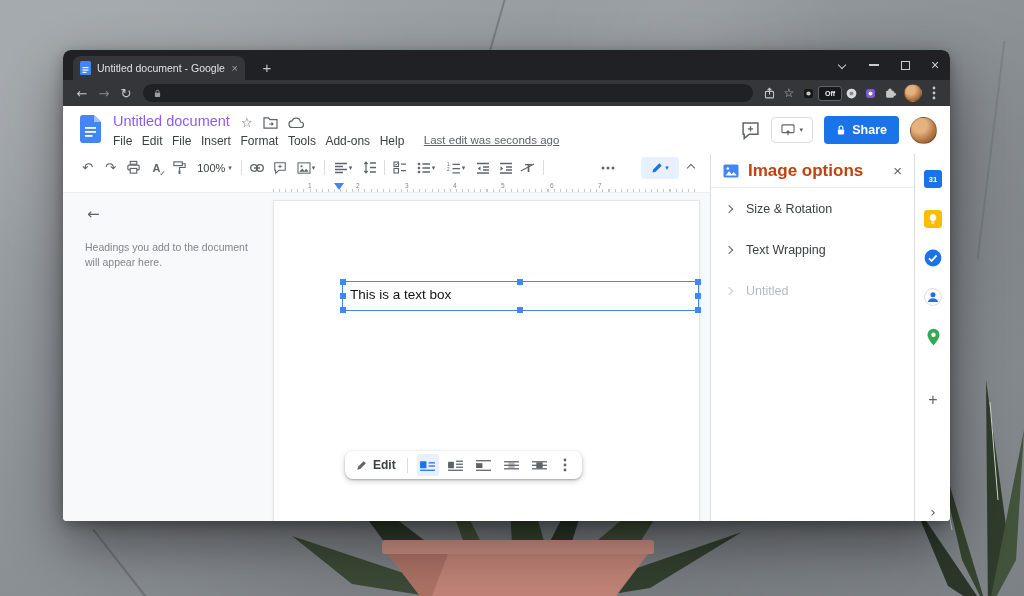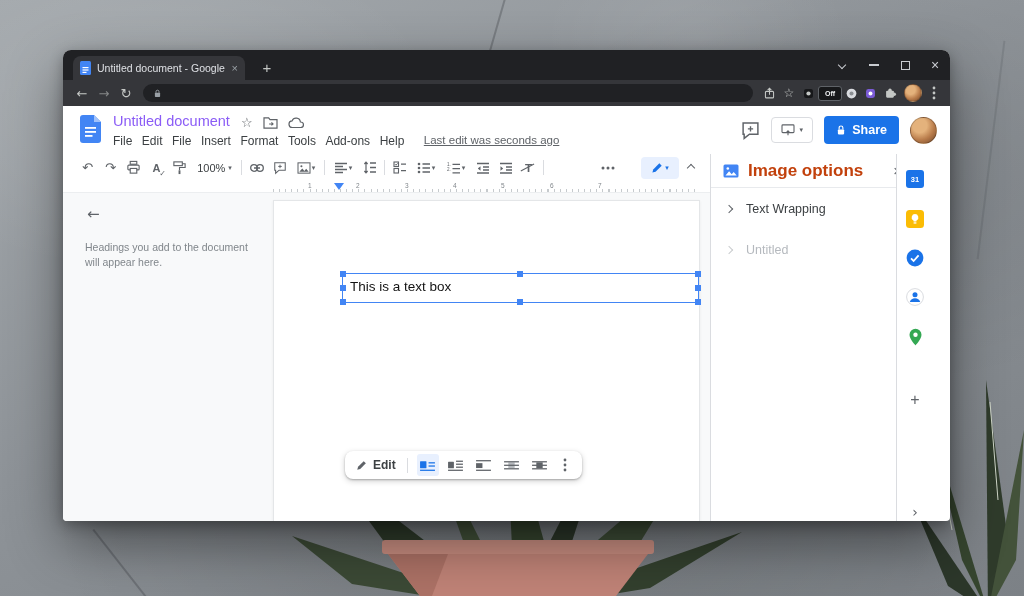--- a/index.html
+++ b/index.html
@@ -60,37 +60,37 @@
   .hruler{position:absolute;left:0;top:131px;width:647px;height:12px;background:#fff;border-bottom:1px solid #eceef0}
   .hruler .ticks{position:absolute;left:210px;top:8px;width:427px;height:3px;
     background:repeating-linear-gradient(90deg,#c6cacd 0 1px,transparent 1px 6.1px)}
   .rnum{position:absolute;top:1px;font-size:6.5px;color:#80868b}
   .vnum{position:absolute;left:3px;font-size:6.5px;color:#80868b}
 
   
   .canvas{position:absolute;left:0;top:143px;width:647px;height:328px;background:#f8f9fa}
   .pagewrap{position:absolute;left:210px;top:7px;width:427px;height:321px;background:#fff;border:1px solid #e4e6e8;border-bottom:none;box-shadow:0 1px 3px rgba(0,0,0,.06)}
   .hint{position:absolute;left:22px;top:47px;width:172px;font-size:10.5px;line-height:1.4;color:#80868b}
-  .textbox{position:absolute;left:68px;top:72px;width:357px;height:30px;border:1px solid #4285f4}
+  .textbox{position:absolute;left:68px;top:80px;width:357px;height:30px;border:1px solid #4285f4}
   .tb-text{position:absolute;left:7px;top:5px;font-size:13.5px;color:#131313;font-family:"Liberation Sans",sans-serif}
   .handle{position:absolute;width:6px;height:6px;background:#4285f4}
   .ctxbar{position:absolute;left:282px;top:258px;height:28px;background:#fff;border-radius:8px;
     box-shadow:0 1px 2px rgba(0,0,0,.25),0 2px 6px rgba(0,0,0,.18);display:flex;align-items:center;padding:0 9px;gap:6px}
   .ctxbtn{width:22px;height:22px;display:flex;align-items:center;justify-content:center;border-radius:3px}
 
   
   .panel{position:absolute;left:647px;top:104px;width:204px;height:367px;background:#fff;border-left:1px solid #dadce0}
   .panel-hd{height:34px;display:flex;align-items:center;padding:0 12px;gap:9px;border-bottom:1px solid #e8eaed}
   .panel-title{flex:1;font-size:17px;color:#c2410c;font-weight:bold}
   .prow{height:41px;display:flex;align-items:center;padding:0 15px;gap:14px;font-size:12.5px;color:#3c4043}
   .prow.disabled{color:#b5b9be}
   .prow.disabled .chev{border-color:#c9ccce}
 
   
-  .appbar{position:absolute;left:833px;top:104px;width:36px;height:367px;background:#fff;border-left:1px solid #dadce0}
+  .appbar{position:absolute;left:851px;top:104px;width:36px;height:367px;background:#fff;border-left:1px solid #dadce0}
   .appic{position:absolute;left:9px;width:18px;height:18px;display:flex;align-items:center;justify-content:center}
 
   .crack{position:absolute;background:rgba(62,67,71,.35);pointer-events:none}
 </style>
 </head>
 <body>
 
 <div class="screen">
 
   <div class="crack" style="left:497px;top:-8px;width:2px;height:62px;transform:rotate(16deg)"></div>
@@ -488,20 +488,24 @@
         <svg width="16" height="14" viewBox="0 0 16 14">
             <rect x="0.5" y="0.5" width="15" height="13" rx="1.5" fill="#4285f4"></rect>
             <circle cx="4.8" cy="4.5" r="1.3" fill="#fff"></circle>
             <path d="M2.5 11.5l3.6-4.2 2.6 3 2-2.4 3 3.6z" fill="#fff"></path>
           </svg>
         <span class="panel-title">Image options</span>
         <span style="font-size:15px;color:#5f6368">×</span>
       </div>
       <div class="prow">
         <span class="chev right"></span>
+        <span>Size &amp; Rotation</span>
+      </div>
+      <div class="prow">
+        <span class="chev right"></span>
         <span>Text Wrapping</span>
       </div>
       <div class="prow disabled">
         <span class="chev right"></span>
         <span>Untitled</span>
       </div>
     </div>
 
     <div class="appbar">
       <span class="appic" style="top:16px;background:#1a73e8;border-radius:3px">

